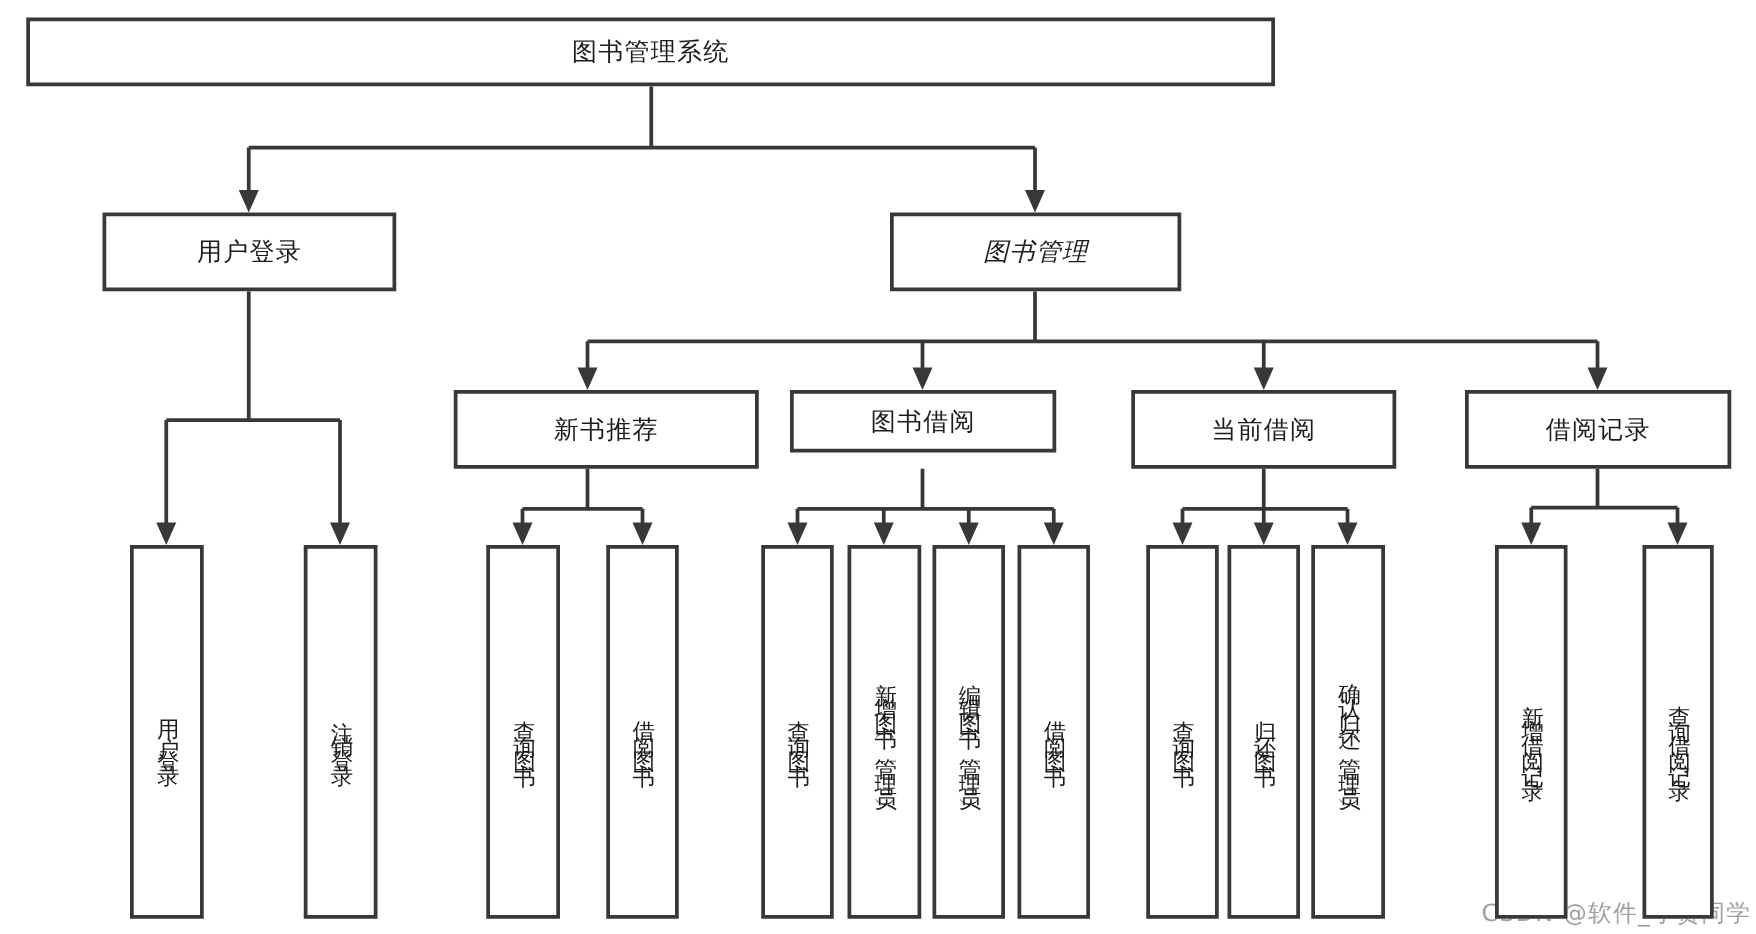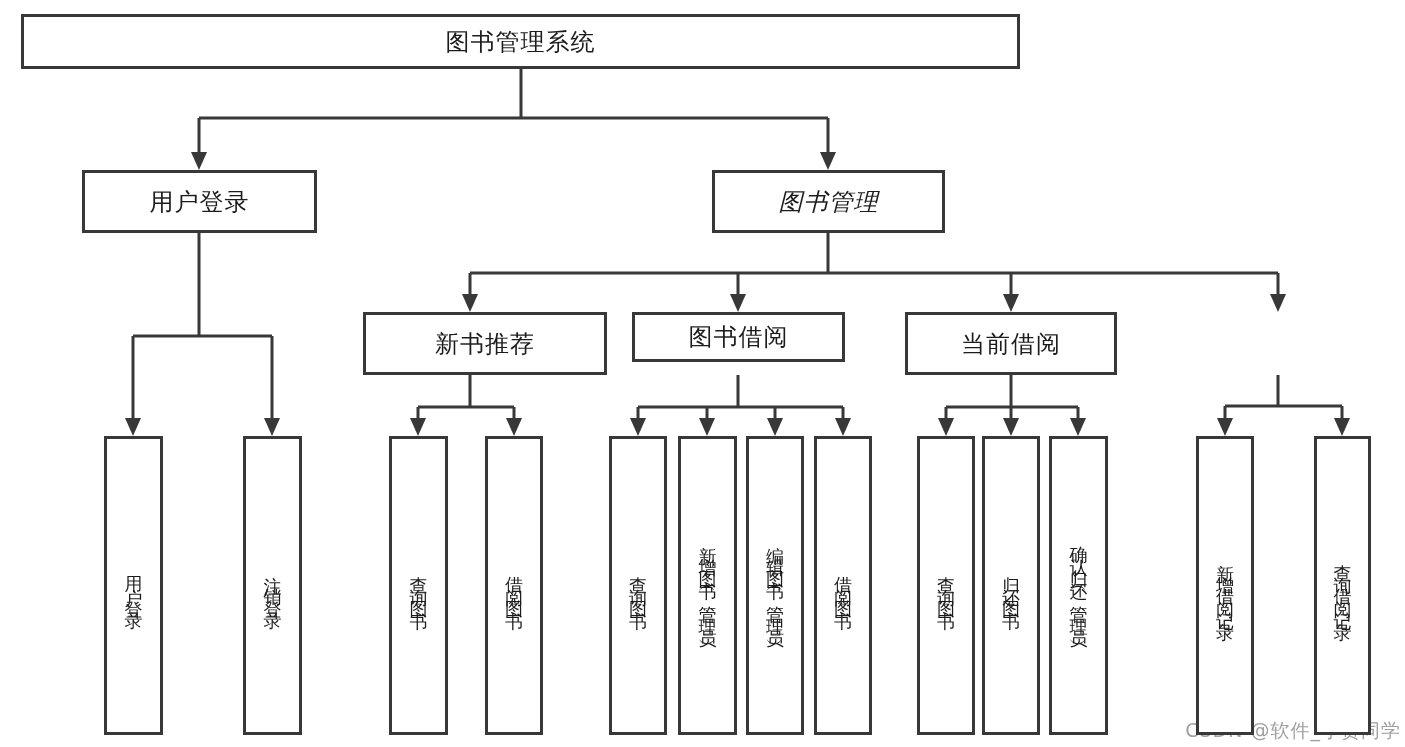--- a/index.html
+++ b/index.html
@@ -26,21 +26,21 @@
     position:absolute;
     box-sizing:border-box;
     background:#fff;
     border:3px solid var(--line);
     display:flex;
     align-items:center;
     justify-content:center;
     color:var(--text);
   }
   .node.horizontal .node-label{
-    font-size:24px;
+    font-size:20px;
     letter-spacing:1px;
     white-space:nowrap;
   }
   .node.vertical .node-label{
     writing-mode:vertical-rl;
     font-size:18px;
     letter-spacing:12px;
     line-height:1;
   }
   .watermark{
@@ -97,20 +97,23 @@
     </div>
     <div class="node horizontal" style="left: 363px; top: 312px; width: 244px; height: 63px;">
       <span class="node-label">新书推荐</span>
     </div>
     <div class="node horizontal" style="left: 632px; top: 312px; width: 213px; height: 50px;">
       <span class="node-label">图书借阅</span>
     </div>
     <div class="node horizontal" style="left: 905px; top: 312px; width: 212px; height: 63px;">
       <span class="node-label">当前借阅</span>
     </div>
+    <div class="node horizontal" style="left: 1172px; top: 312px; width: 213px; height: 63px;">
+      <span class="node-label">借阅记录</span>
+    </div>
     <div class="node vertical" style="left: 104px; top: 436px; width: 59px; height: 299px;">
       <span class="node-label">用户登录</span>
     </div>
     <div class="node vertical" style="left: 243px; top: 436px; width: 59px; height: 299px;">
       <span class="node-label">注销登录</span>
     </div>
     <div class="node vertical" style="left: 389px; top: 436px; width: 59px; height: 299px;">
       <span class="node-label">查询图书</span>
     </div>
     <div class="node vertical" style="left: 485px; top: 436px; width: 58px; height: 299px;">

